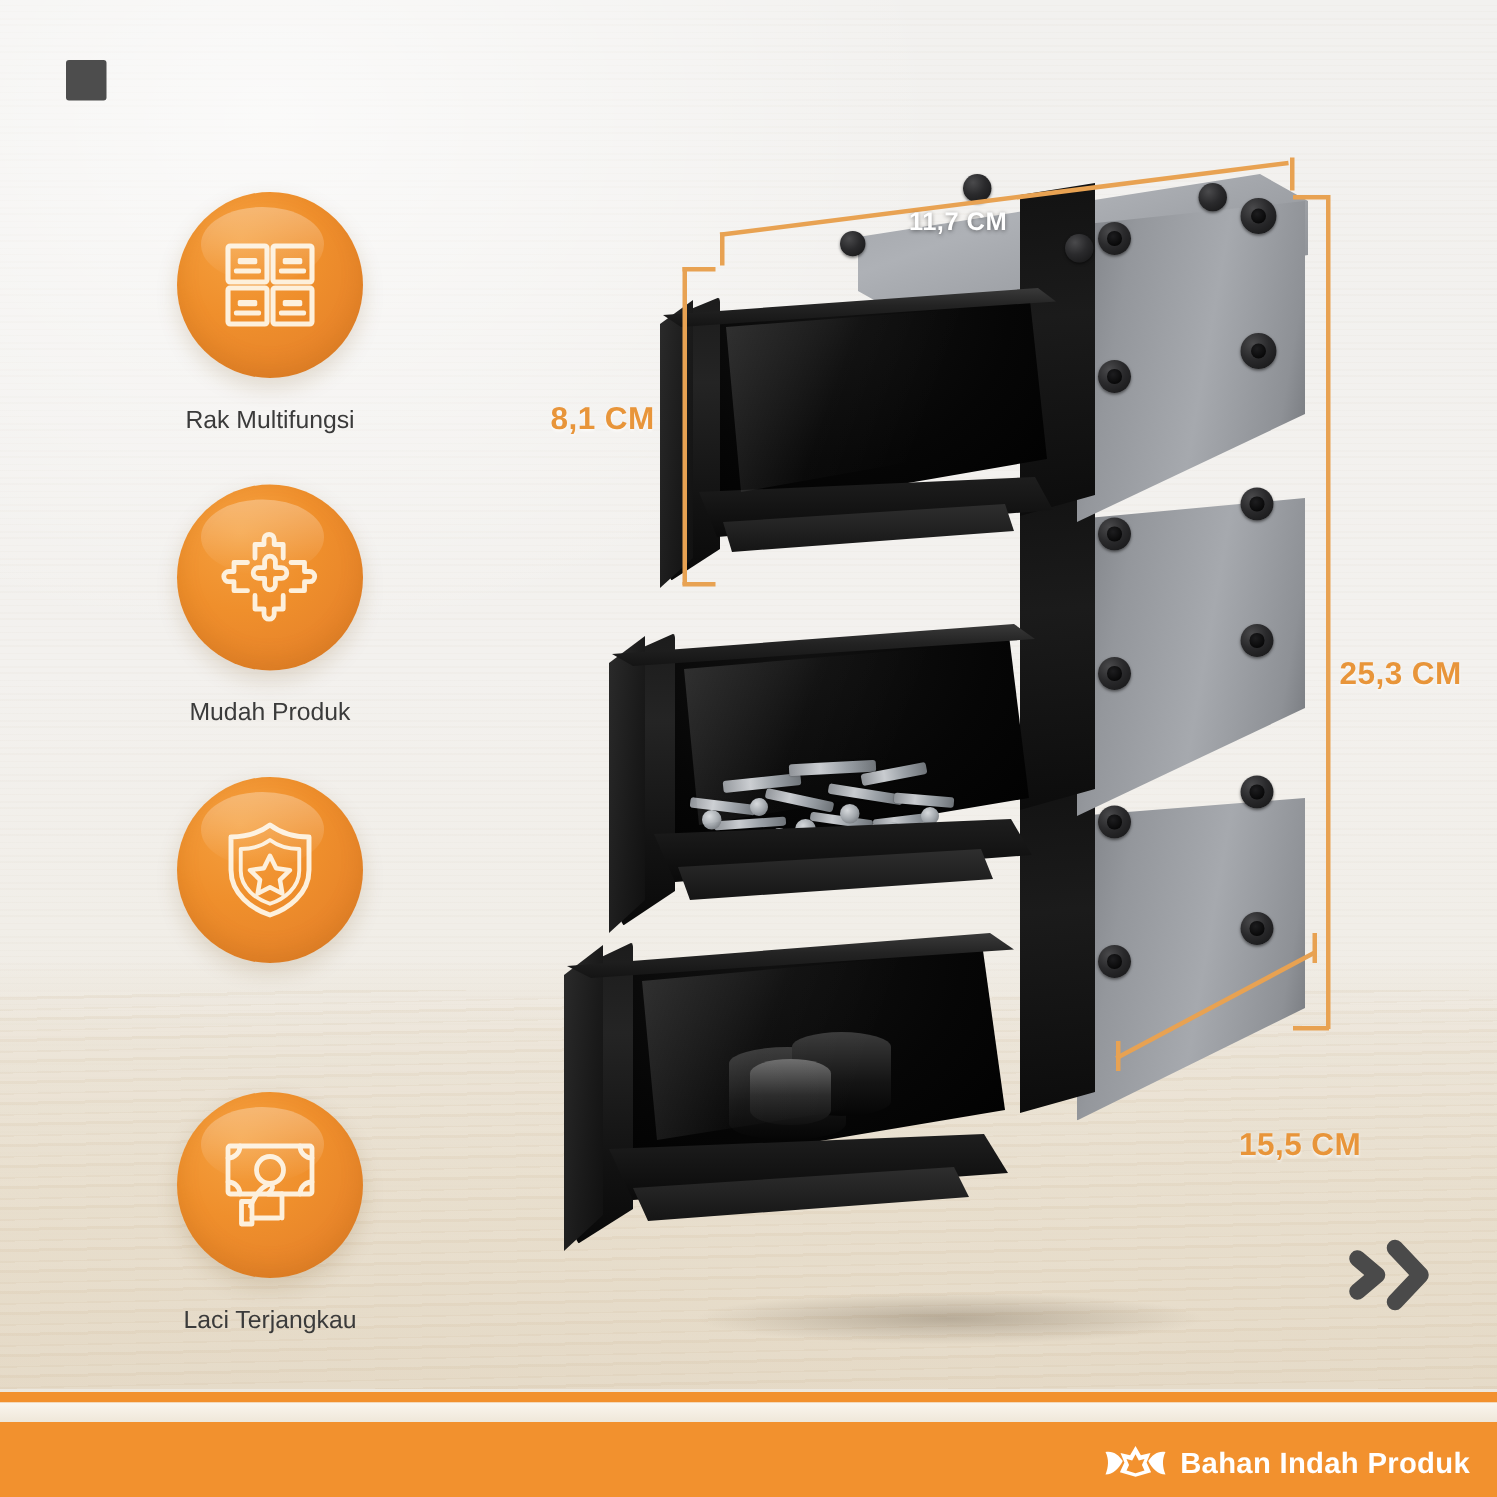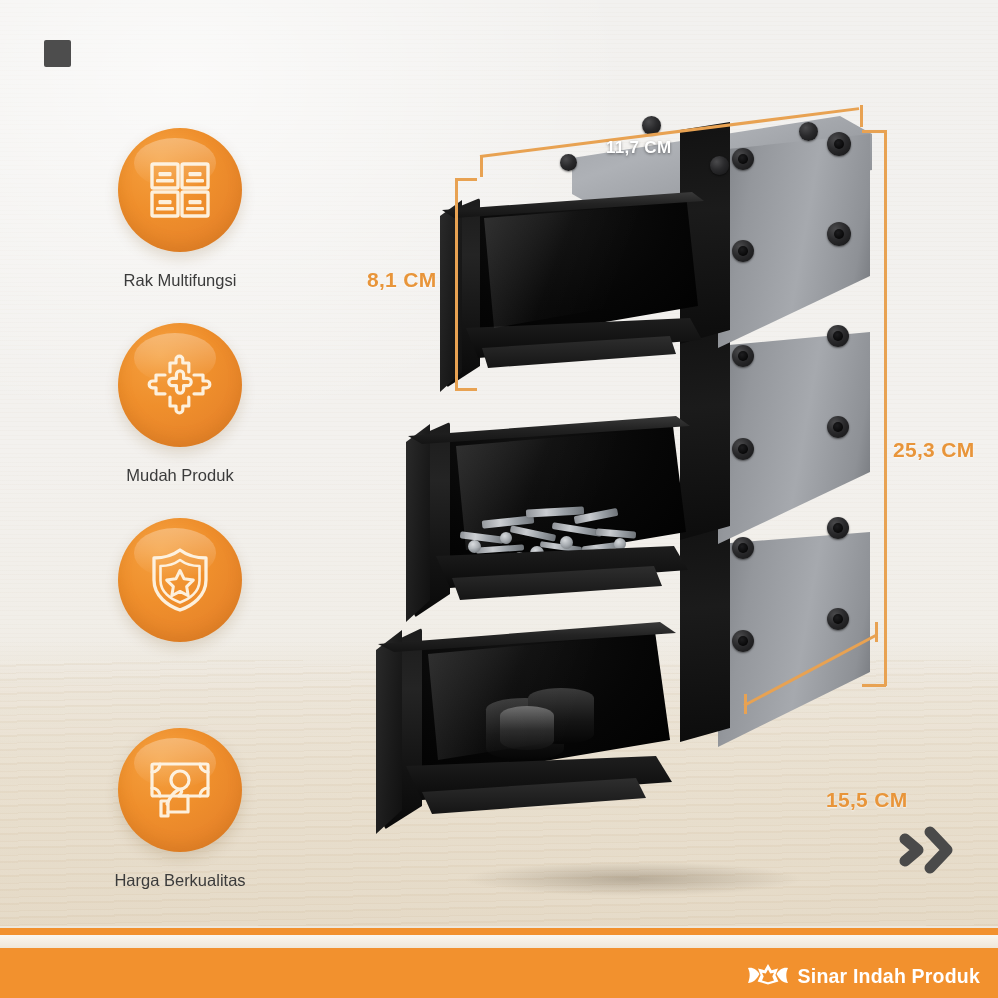--- a/index.html
+++ b/index.html
@@ -314,21 +314,21 @@
 
               <path d="M20 44 c3 -7 7 -12 11 -14 c2.5 -1.3 4.5 0.6 3.2 2.8 c-1.1 1.8 -2.6 3.2 -2.6 3.2 h9.5"></path>
               <path d="M14 41 h7 v15 h-7 z"></path>
               <path d="M21 52 h18"></path>
               <path d="M41 36 v16"></path>
             </g>
           </svg>
         </div>
       </div>
       <div class="feature-label">
-        <span>Harga Berkualitas</span>
+        <span>Laci Terjangkau</span>
       </div>
     </div>
 
   </div>
 
   <div id="prod-shadow"></div>
 
   <div id="product">
 
     <div class="unit">
@@ -472,21 +472,21 @@
     <div class="dim-line" style="left:862px; top:130px; width:24px; height:2.5px;"></div>
     <div class="dim-line" style="left:862px; top:684px; width:24px; height:2.5px;"></div>
     <div class="dim-label orange" style="left:893px; top:403px;margin-top:35px;">25,3 CM</div>
   </div>
 
   <div>
     <div class="dim-line" style="left:744px; top:704px; width:150px; height:2.5px;
          transform: rotate(-28deg); transform-origin: left center;"></div>
     <div class="dim-line" style="left:744px; top:694px; width:2.5px; height:20px;"></div>
     <div class="dim-line" style="left:875px; top:622px; width:2.5px; height:20px;"></div>
-    <div class="dim-label orange" style="left:826px; top:752px;margin-top:36px;">15,5 CM</div>
+    <div class="dim-label orange" style="left:826px; top:752px;">15,5 CM</div>
   </div>
 
   <div id="arrows">
     <svg width="62" height="56" viewBox="0 0 62 56">
       <g fill="none" stroke="#4a4a4a" stroke-width="11" stroke-linecap="round" stroke-linejoin="round">
         <polyline points="9,19 22,30 9,41"></polyline>
         <polyline points="34,12 51,30 34,48"></polyline>
       </g>
     </svg>
   </div>
@@ -498,16 +498,16 @@
     <svg width="42" height="28" viewBox="0 0 42 28">
       <g fill="#ffffff">
         <path d="M1 6 C6 5 10 8 12.5 12 C10 17 6 21 1 21 C3 16 3.5 11 1 6 z"></path>
         <path d="M41 6 C36 5 32 8 29.5 12 C32 17 36 21 41 21 C39 16 38.5 11 41 6 z"></path>
         <path d="M21 2 L24.6 8.2 L31 6.6 L28.4 13 L31.4 19.5 L21 22.5 L10.6 19.5 L13.6 13 L11 6.6 L17.4 8.2 z"></path>
       </g>
       <g fill="#f2912e">
         <path d="M21 7.5 L23.2 11.6 L27 10.7 L25.3 14.6 L27 18.4 L21 20.2 L15 18.4 L16.7 14.6 L15 10.7 L18.8 11.6 z"></path>
       </g>
     </svg>
-    <div id="brand-name">Sinar Indah Produk</div>
+    <div id="brand-name">Bahan Indah Produk</div>
   </div>
 
 </div>
 
 </body></html>

